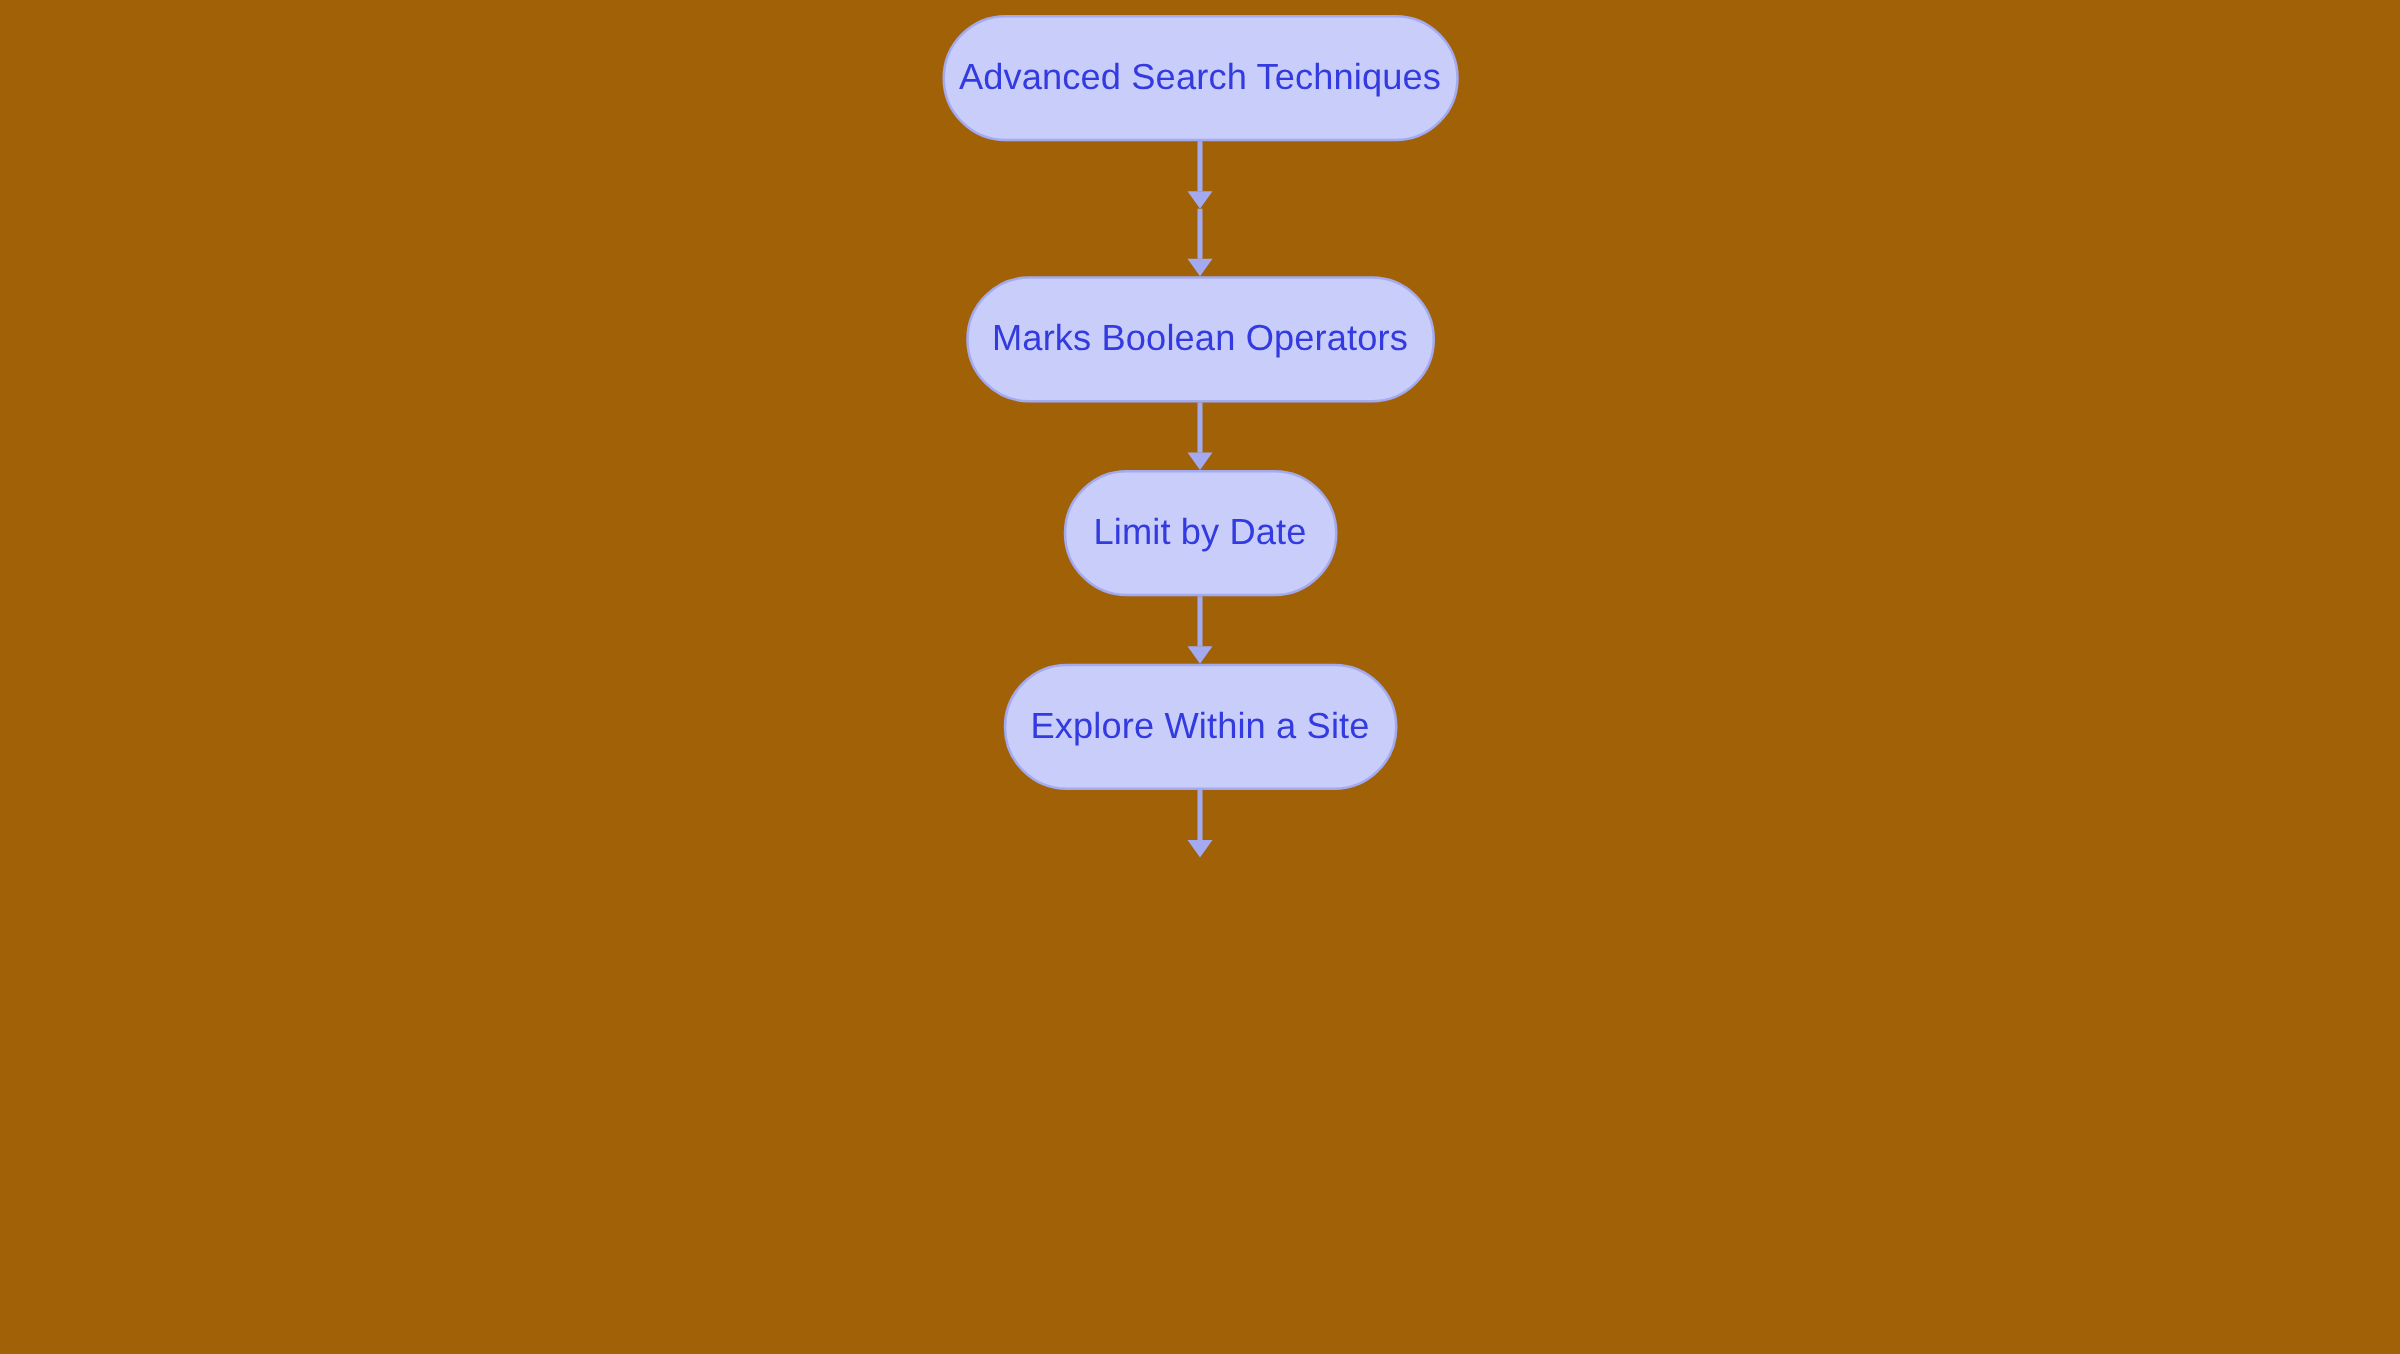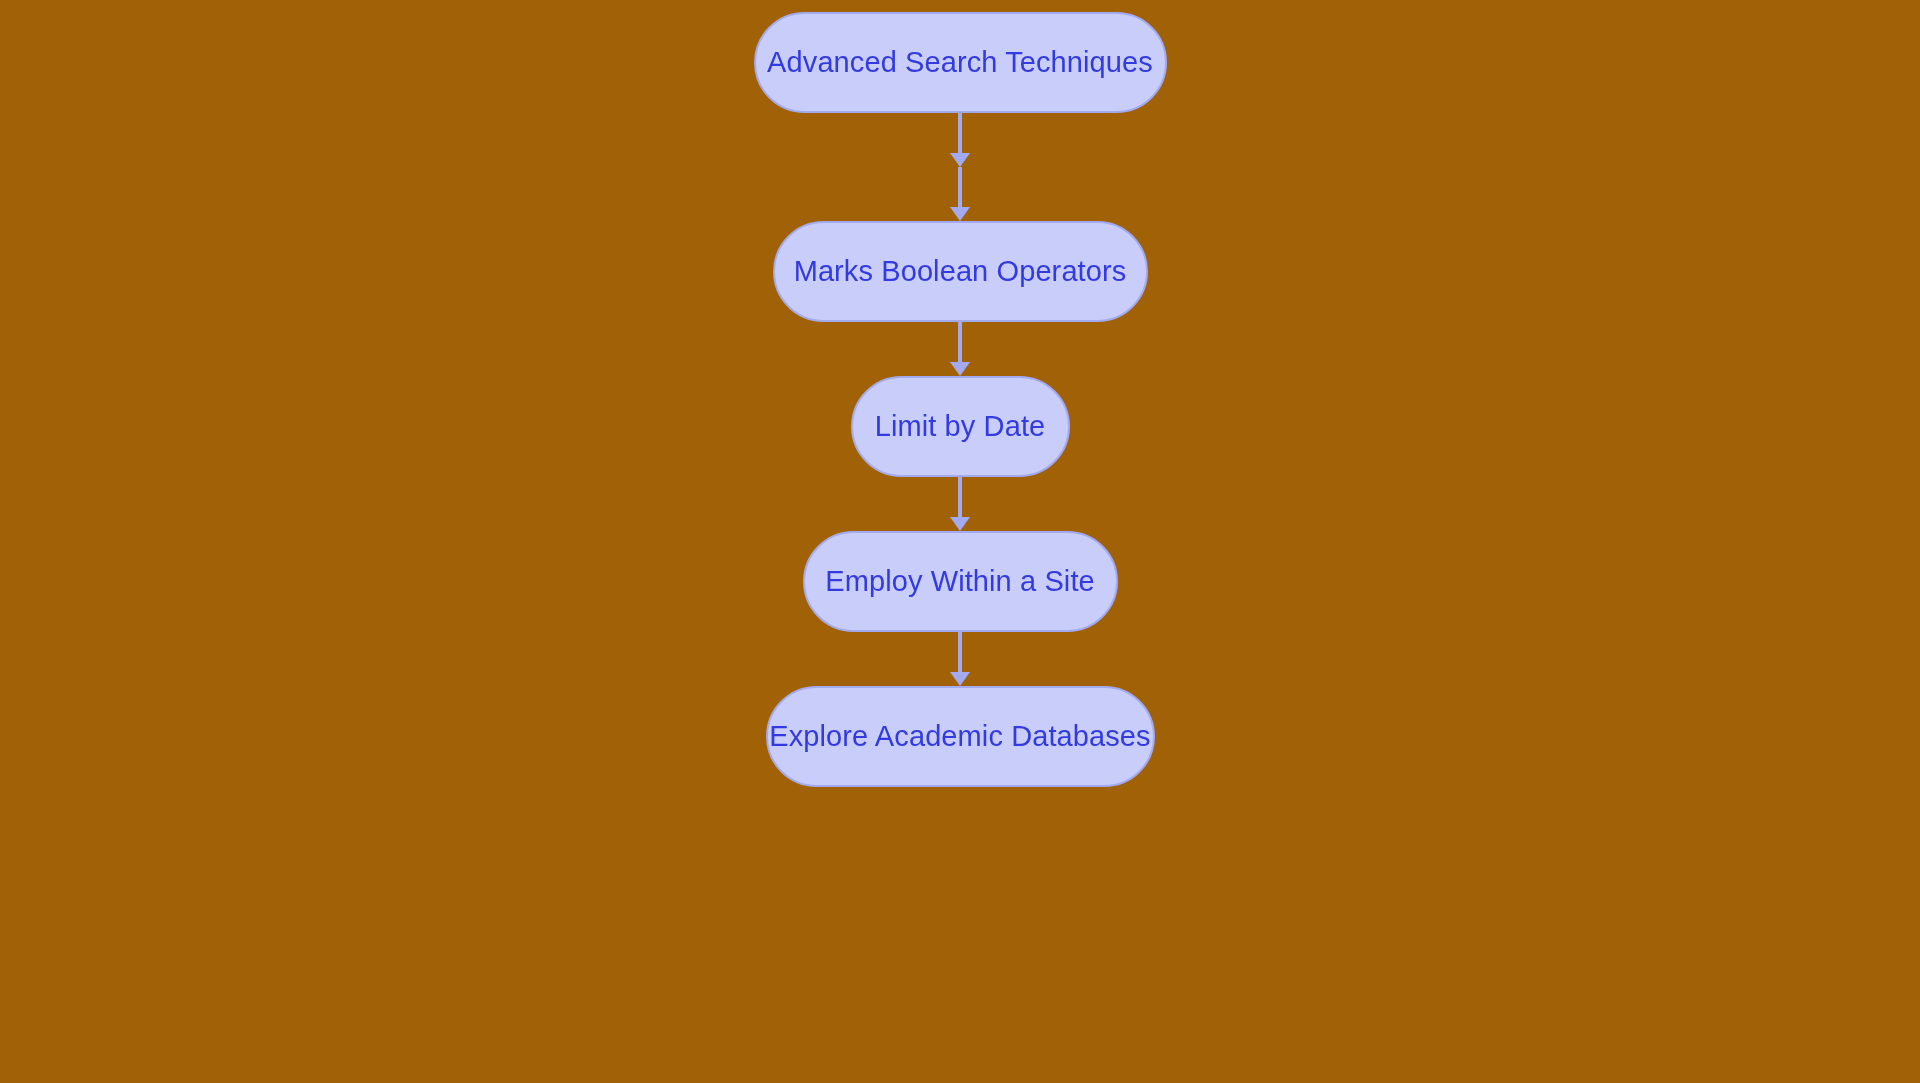--- a/index.html
+++ b/index.html
@@ -128,26 +128,23 @@
     <div class="flow-node node-3">
       <span class="flow-node-label">Limit by Date</span>
     </div>
 
     <div class="flow-connector conn-3">
       <div class="connector-line"></div>
       <div class="connector-arrowhead"></div>
     </div>
 
     <div class="flow-node node-4">
-      <span class="flow-node-label">Employ Within a Site</span>
+      <span class="flow-node-label">Explore Within a Site</span>
     </div>
 
     <div class="flow-connector conn-4">
       <div class="connector-line"></div>
       <div class="connector-arrowhead"></div>
     </div>
 
-    <div class="flow-node node-5">
-      <span class="flow-node-label">Explore Academic Databases</span>
-    </div>
 
   </div>
 </div>
 
 </body></html>

